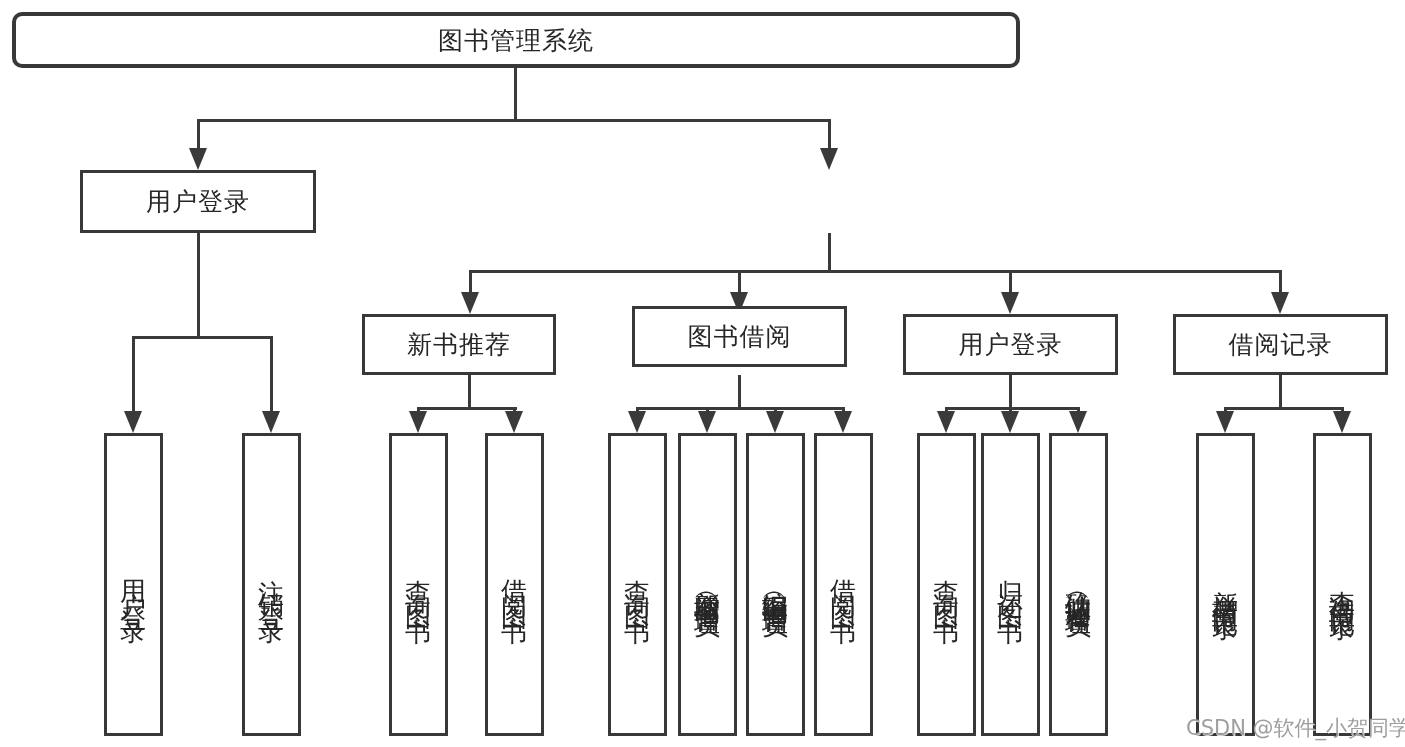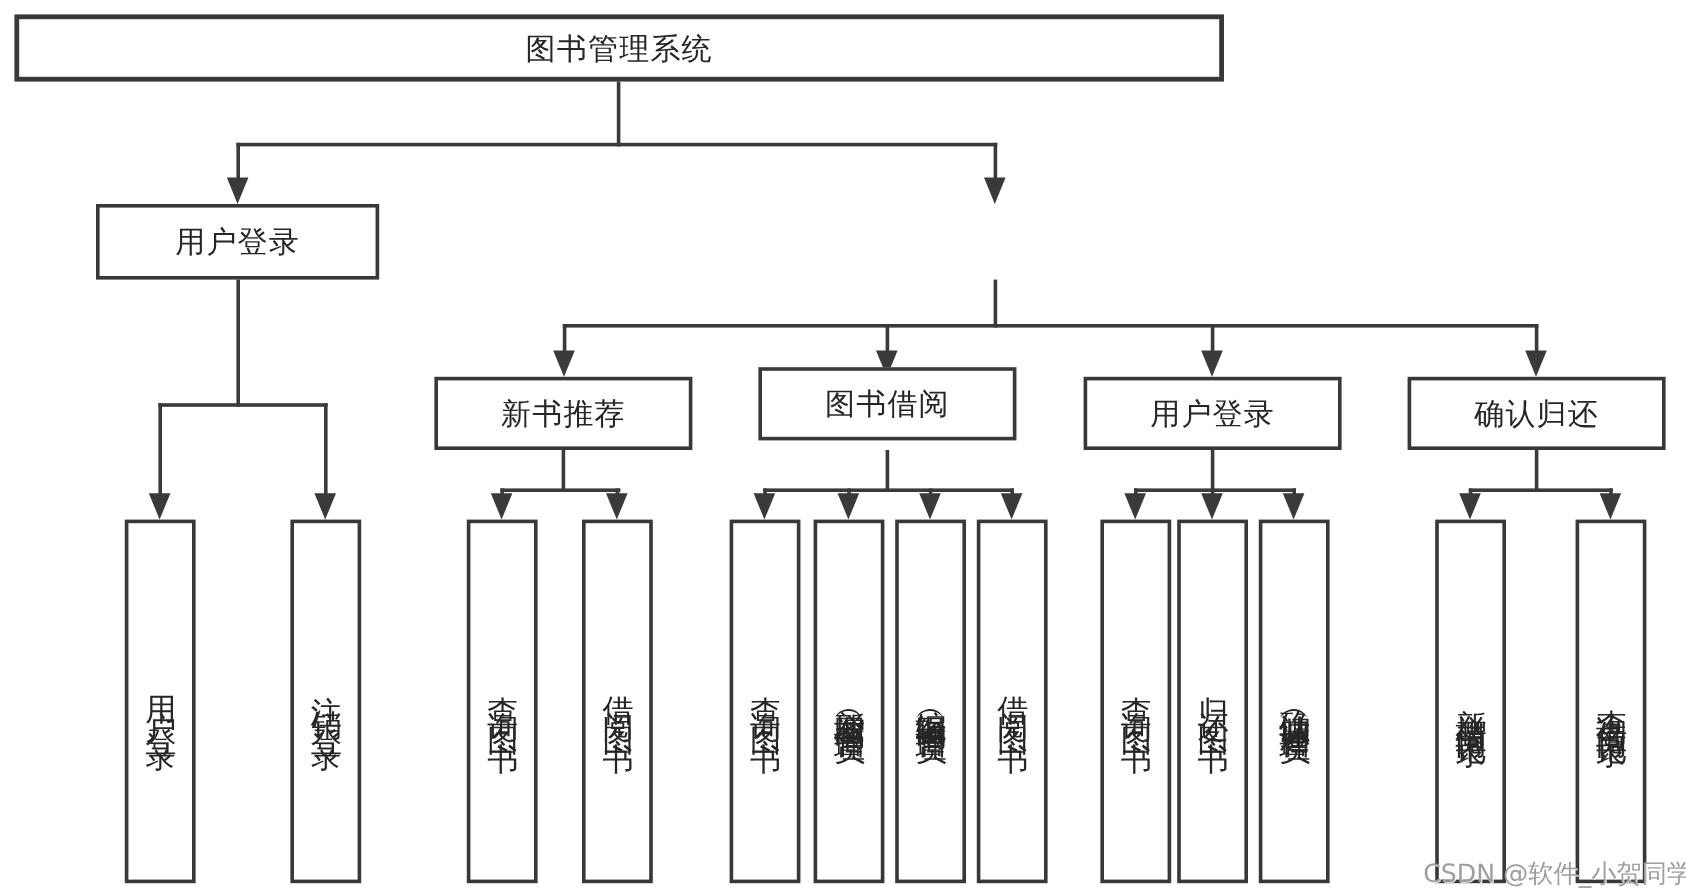--- a/index.html
+++ b/index.html
@@ -6,21 +6,21 @@
   .canvas{
     position:relative;width:1405px;height:747px;background:#ffffff;
     font-family:"DejaVu Sans","Liberation Sans",sans-serif;overflow:hidden;
   }
   
   .node{
     position:absolute;box-sizing:border-box;border:3px solid #383838;background:#ffffff;
     display:flex;align-items:center;justify-content:center;
   }
   .node > span{font-size:25px;letter-spacing:1px;color:#262626;white-space:nowrap;}
-  .node-root{border-width:4px;}
+  .node-root{border-width:4px;border-radius:10px;}
   .leaf{
     position:absolute;box-sizing:border-box;border:3px solid #383838;background:#ffffff;
     top:433px;width:59px;height:303px;display:flex;align-items:center;justify-content:center;
   }
   .leaf > span{
     writing-mode:vertical-rl;text-orientation:mixed;
     font-size:26px;color:#262626;line-height:1;white-space:nowrap;
   }
   .sp-wide{letter-spacing:13px;}
   .sp-mid{letter-spacing:5px;}
@@ -70,31 +70,31 @@
   <div class="hl" style="left:469px;top:270px;width:813px"></div>
   <div class="vl" style="left:469px;top:270px;height:24px"></div>
   <div class="ah" style="left:461px;top:292px"></div>
   <div class="vl" style="left:738px;top:270px;height:24px"></div>
   <div class="ah" style="left:730px;top:292px"></div>
   <div class="vl" style="left:1009px;top:270px;height:24px"></div>
   <div class="ah" style="left:1001px;top:292px"></div>
   <div class="vl" style="left:1279px;top:270px;height:24px"></div>
   <div class="ah" style="left:1271px;top:292px"></div>
 
-  <div class="node" style="left:362px;top:314px;width:215px;height:61px">
+  <div class="node" style="left:362px;top:314px;width:194px;height:61px">
     <span>新书推荐</span>
   </div>
   <div class="node" style="left:632px;top:306px;width:215px;height:61px">
     <span>图书借阅</span>
   </div>
   <div class="node" style="left:903px;top:314px;width:215px;height:61px">
     <span>用户登录</span>
   </div>
   <div class="node" style="left:1173px;top:314px;width:215px;height:61px">
-    <span>确认归还</span>
+    <span>借阅记录</span>
   </div>
 
   <div class="vl" style="left:468px;top:375px;height:35px"></div>
   <div class="hl" style="left:417px;top:407px;width:100px"></div>
   <div class="vl" style="left:417px;top:407px;height:8px"></div>
   <div class="ah" style="left:409px;top:411px"></div>
   <div class="vl" style="left:513px;top:407px;height:8px"></div>
   <div class="ah" style="left:505px;top:411px"></div>
 
   <div class="vl" style="left:738px;top:375px;height:35px"></div>

